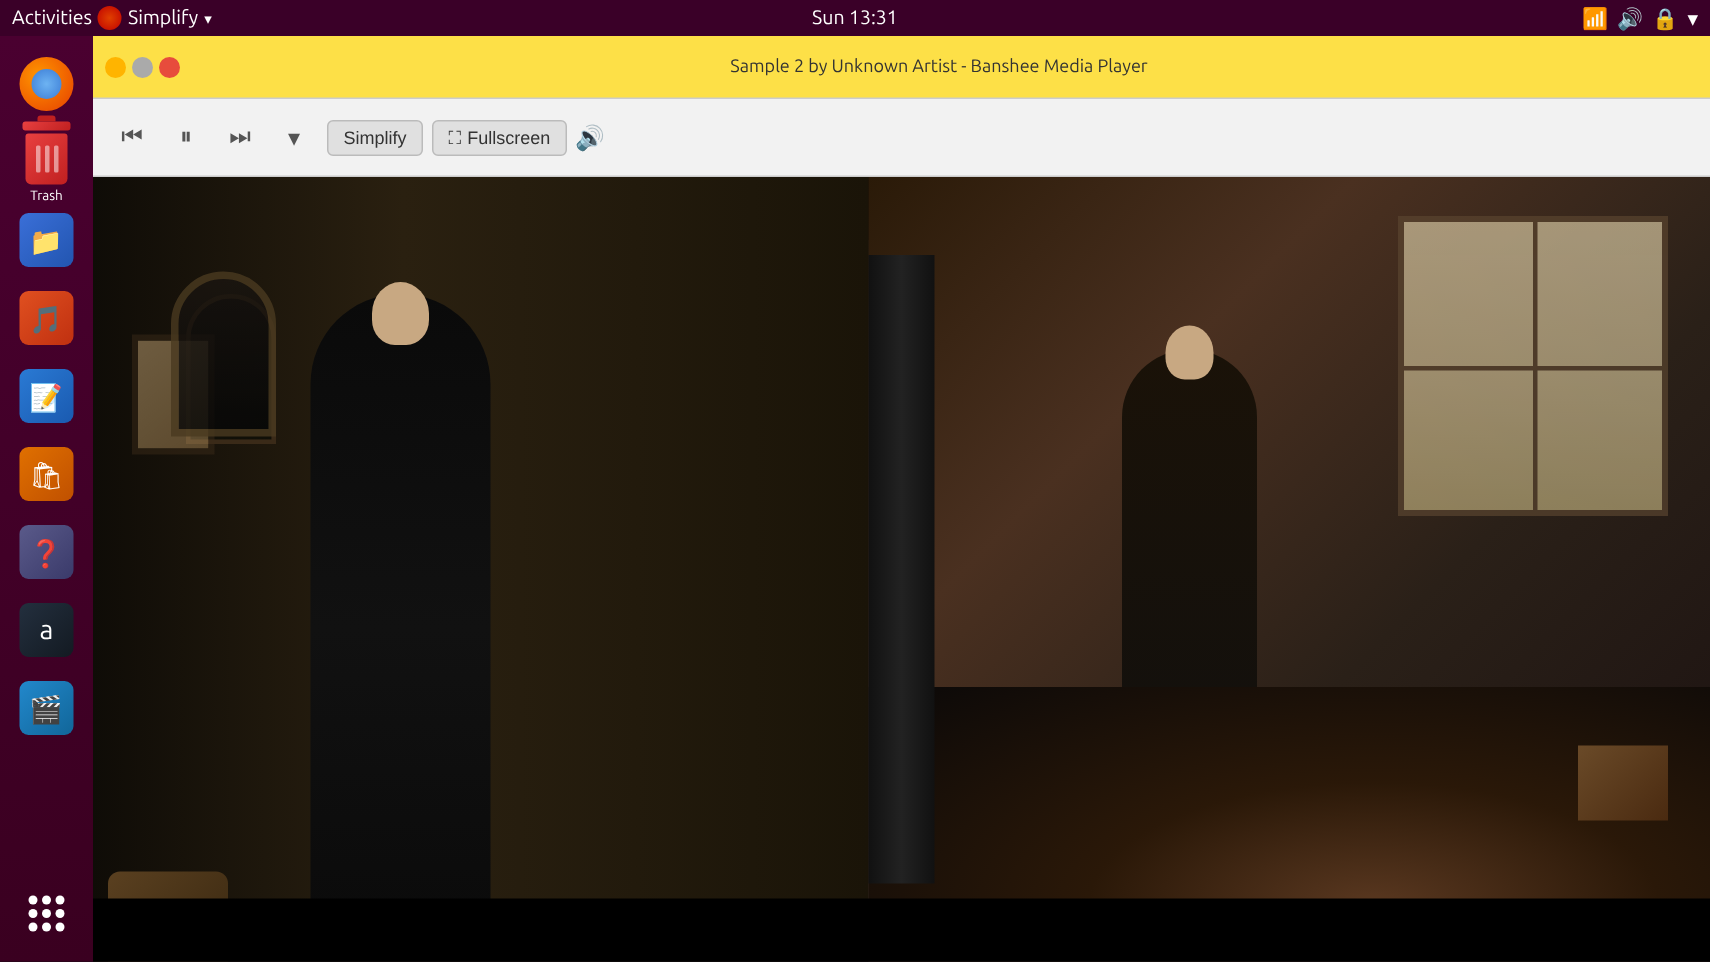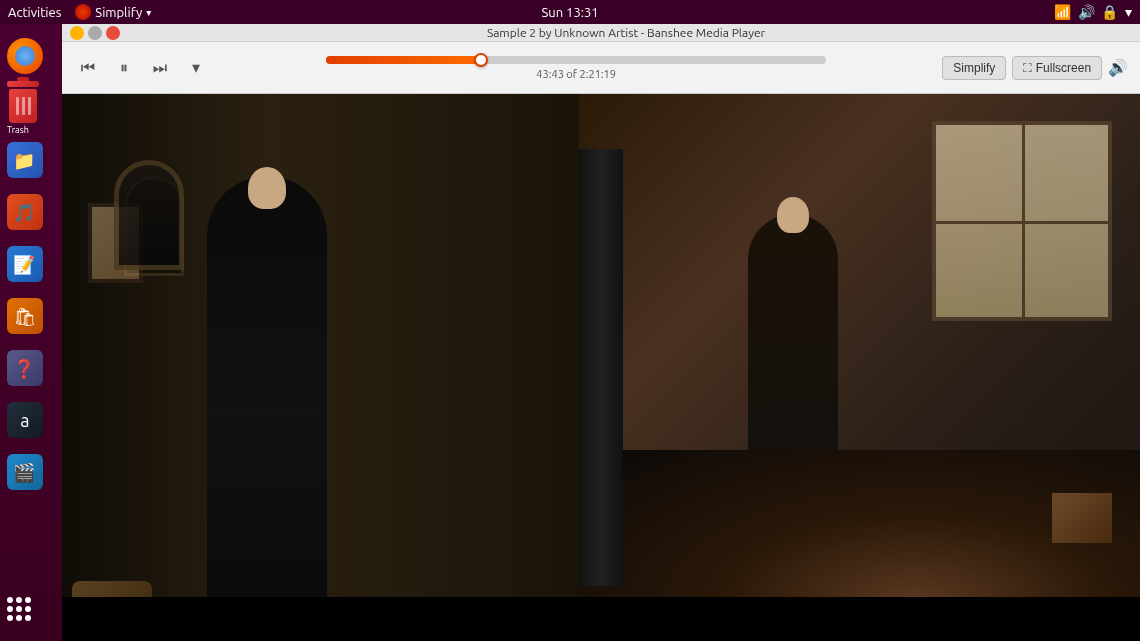--- a/index.html
+++ b/index.html
@@ -21,21 +21,21 @@
       align-items: center;
       justify-content: space-between;
       padding: 0 8px;
       color: #fff;
       font-size: 13px;
       z-index: 100;
     }
     .top-bar-left {
       display: flex;
       align-items: center;
-      gap: 14px;
+      gap: 4px;
     }
     .top-bar-center {
       position: absolute;
       left: 50%;
       transform: translateX(-50%);
       font-size: 13px;
       color: #fff;
     }
     .top-bar-right {
       display: flex;
@@ -85,21 +85,21 @@
       align-items: center;
       padding-top: 8px;
       gap: 4px;
       z-index: 50;
     }
     .dock-icon {
       width: 48px;
       height: 48px;
       display: flex;
       flex-direction: column;
-      align-items: flex-start;
+      align-items: center;
       justify-content: center;
       cursor: pointer;
       border-radius: 6px;
       position: relative;
     }
     .dock-label {
       font-size: 9px;
       color: #fff;
       text-align: center;
       margin-top: 2px;
@@ -185,22 +185,22 @@
       top: 24px;
       left: 62px;
       right: 0;
       bottom: 0;
       background: #1a1a1a;
       display: flex;
       flex-direction: column;
     }
 
     .window-titlebar {
-      height: 18px;
-      background: #e5e5e5;
+      height: 42px;
+      background: #fde047;
       display: flex;
       align-items: center;
       justify-content: space-between;
       padding: 0 8px;
       border-bottom: 1px solid #ccc;
     }
     .window-title {
       font-size: 12px;
       color: #333;
       flex: 1;
@@ -536,27 +536,20 @@
     </div>
     <span class="window-title">Sample 2 by Unknown Artist - Banshee Media Player</span>
   </div>
 
   <div class="toolbar">
     <button class="tb-btn">⏮</button>
     <button class="tb-btn">⏸</button>
     <button class="tb-btn">⏭</button>
     <button class="tb-btn">▾</button>
 
-    <div class="progress-area">
-      <div class="progress-bar-wrap">
-        <div class="progress-filled"></div>
-        <div class="progress-thumb"></div>
-      </div>
-      <span class="progress-time">43:43 of 2:21:19</span>
-    </div>
 
     <div class="toolbar-right">
       <button class="simplify-btn">Simplify</button>
       <button class="fullscreen-btn">
         <span>⛶</span>
         <span>Fullscreen</span>
       </button>
       <span class="volume-icon">🔊</span>
     </div>
   </div>

